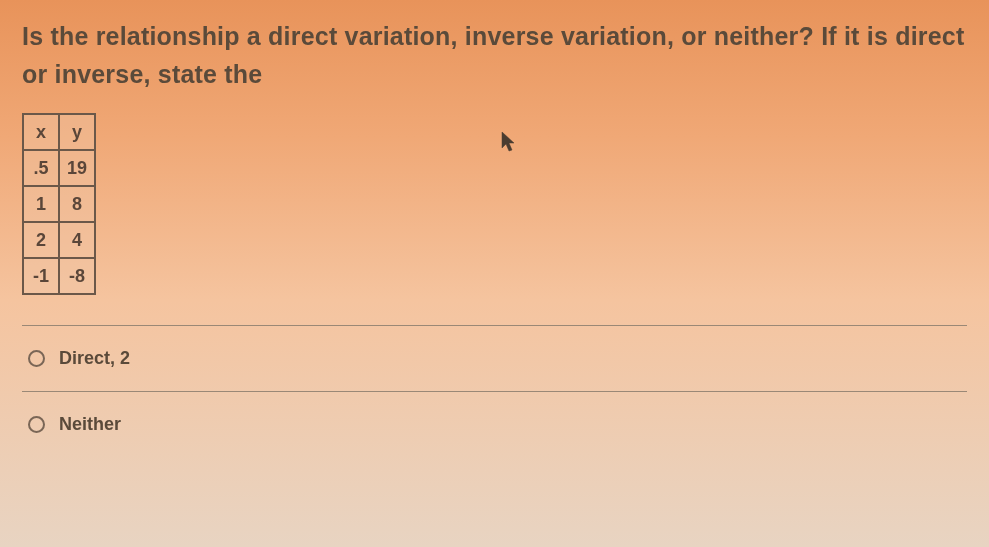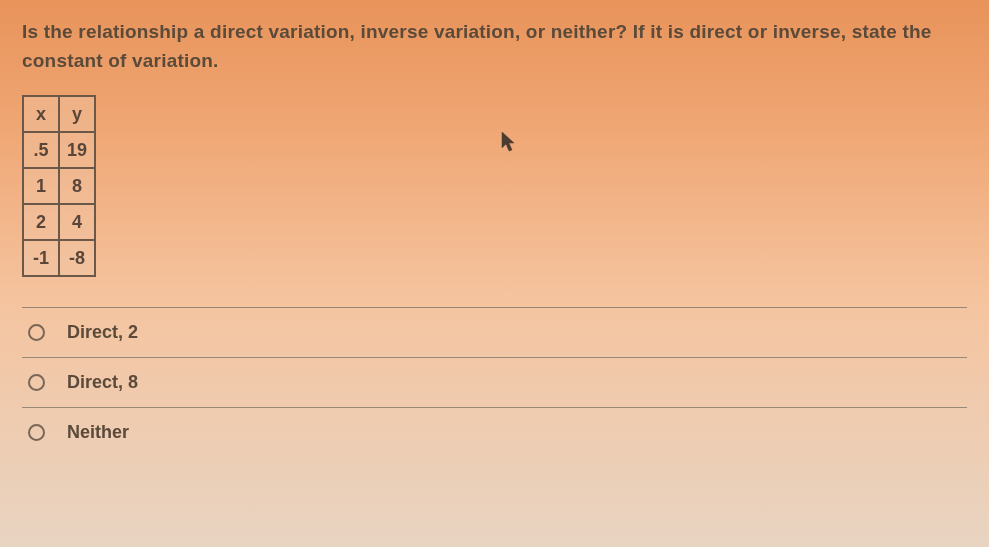--- a/index.html
+++ b/index.html
@@ -11,21 +11,21 @@
       width: 989px;
       height: 547px;
       background: linear-gradient(180deg, #e8935a 0%, #f0a876 25%, #f5c49f 55%, #e8d4c2 100%);
       font-family: Arial, Helvetica, sans-serif;
       padding: 18px 22px;
       position: relative;
       overflow: hidden;
     }
     .question-text {
       color: #5a4a3a;
-      font-size: 19px;
+      font-size: 25px;
       font-weight: 600;
       line-height: 1.5;
       margin-bottom: 20px;
       letter-spacing: 0.2px;
     }
     .data-table {
       border-collapse: collapse;
       margin-bottom: 30px;
       background: rgba(240, 200, 170, 0.4);
     }
@@ -41,24 +41,24 @@
     }
     .data-table .header-cell {
       font-weight: 600;
     }
     .options-container {
       width: 100%;
       margin-top: 10px;
     }
     .option-row {
       border-top: 1px solid #9a8876;
-      padding: 14px 6px;
+      padding: 22px 6px;
       display: flex;
       align-items: center;
-      gap: 22px;
+      gap: 14px;
     }
     .option-row:last-child {
       border-bottom: none;
     }
     .radio-circle {
       width: 17px;
       height: 17px;
       border: 2px solid #7a6656;
       border-radius: 50%;
       flex-shrink: 0;
@@ -76,21 +76,20 @@
       width: 18px;
       height: 24px;
       pointer-events: none;
     }
   </style>
 </head>
 <body>
 
 <div class="question-text">
   <span>Is the relationship a direct variation, inverse variation, or neither? If it is direct or inverse, state the</span><br>
-  <span>constant of variation.</span>
 </div>
 
 <table class="data-table">
   <tbody>
       <tr>
     <td class="header-cell">x</td>
     <td class="header-cell">y</td>
   </tr>
   <tr>
     <td>.5</td>
@@ -111,23 +110,19 @@
 </tbody>
   </table>
 
 <div class="options-container">
   <div class="option-row">
     <div class="radio-circle"></div>
     <span class="option-label">Direct, 2</span>
   </div>
   <div class="option-row">
     <div class="radio-circle"></div>
-    <span class="option-label">Direct, 8</span>
-  </div>
-  <div class="option-row">
-    <div class="radio-circle"></div>
     <span class="option-label">Neither</span>
   </div>
 </div>
 
 <svg class="cursor" viewBox="0 0 18 24">
   <path d="M 2 2 L 2 18 L 6 14 L 9 21 L 12 20 L 9 13 L 14 13 Z" fill="#4a3c30" stroke="#4a3c30" stroke-width="0.5"></path>
 </svg>
 
 </body></html>

